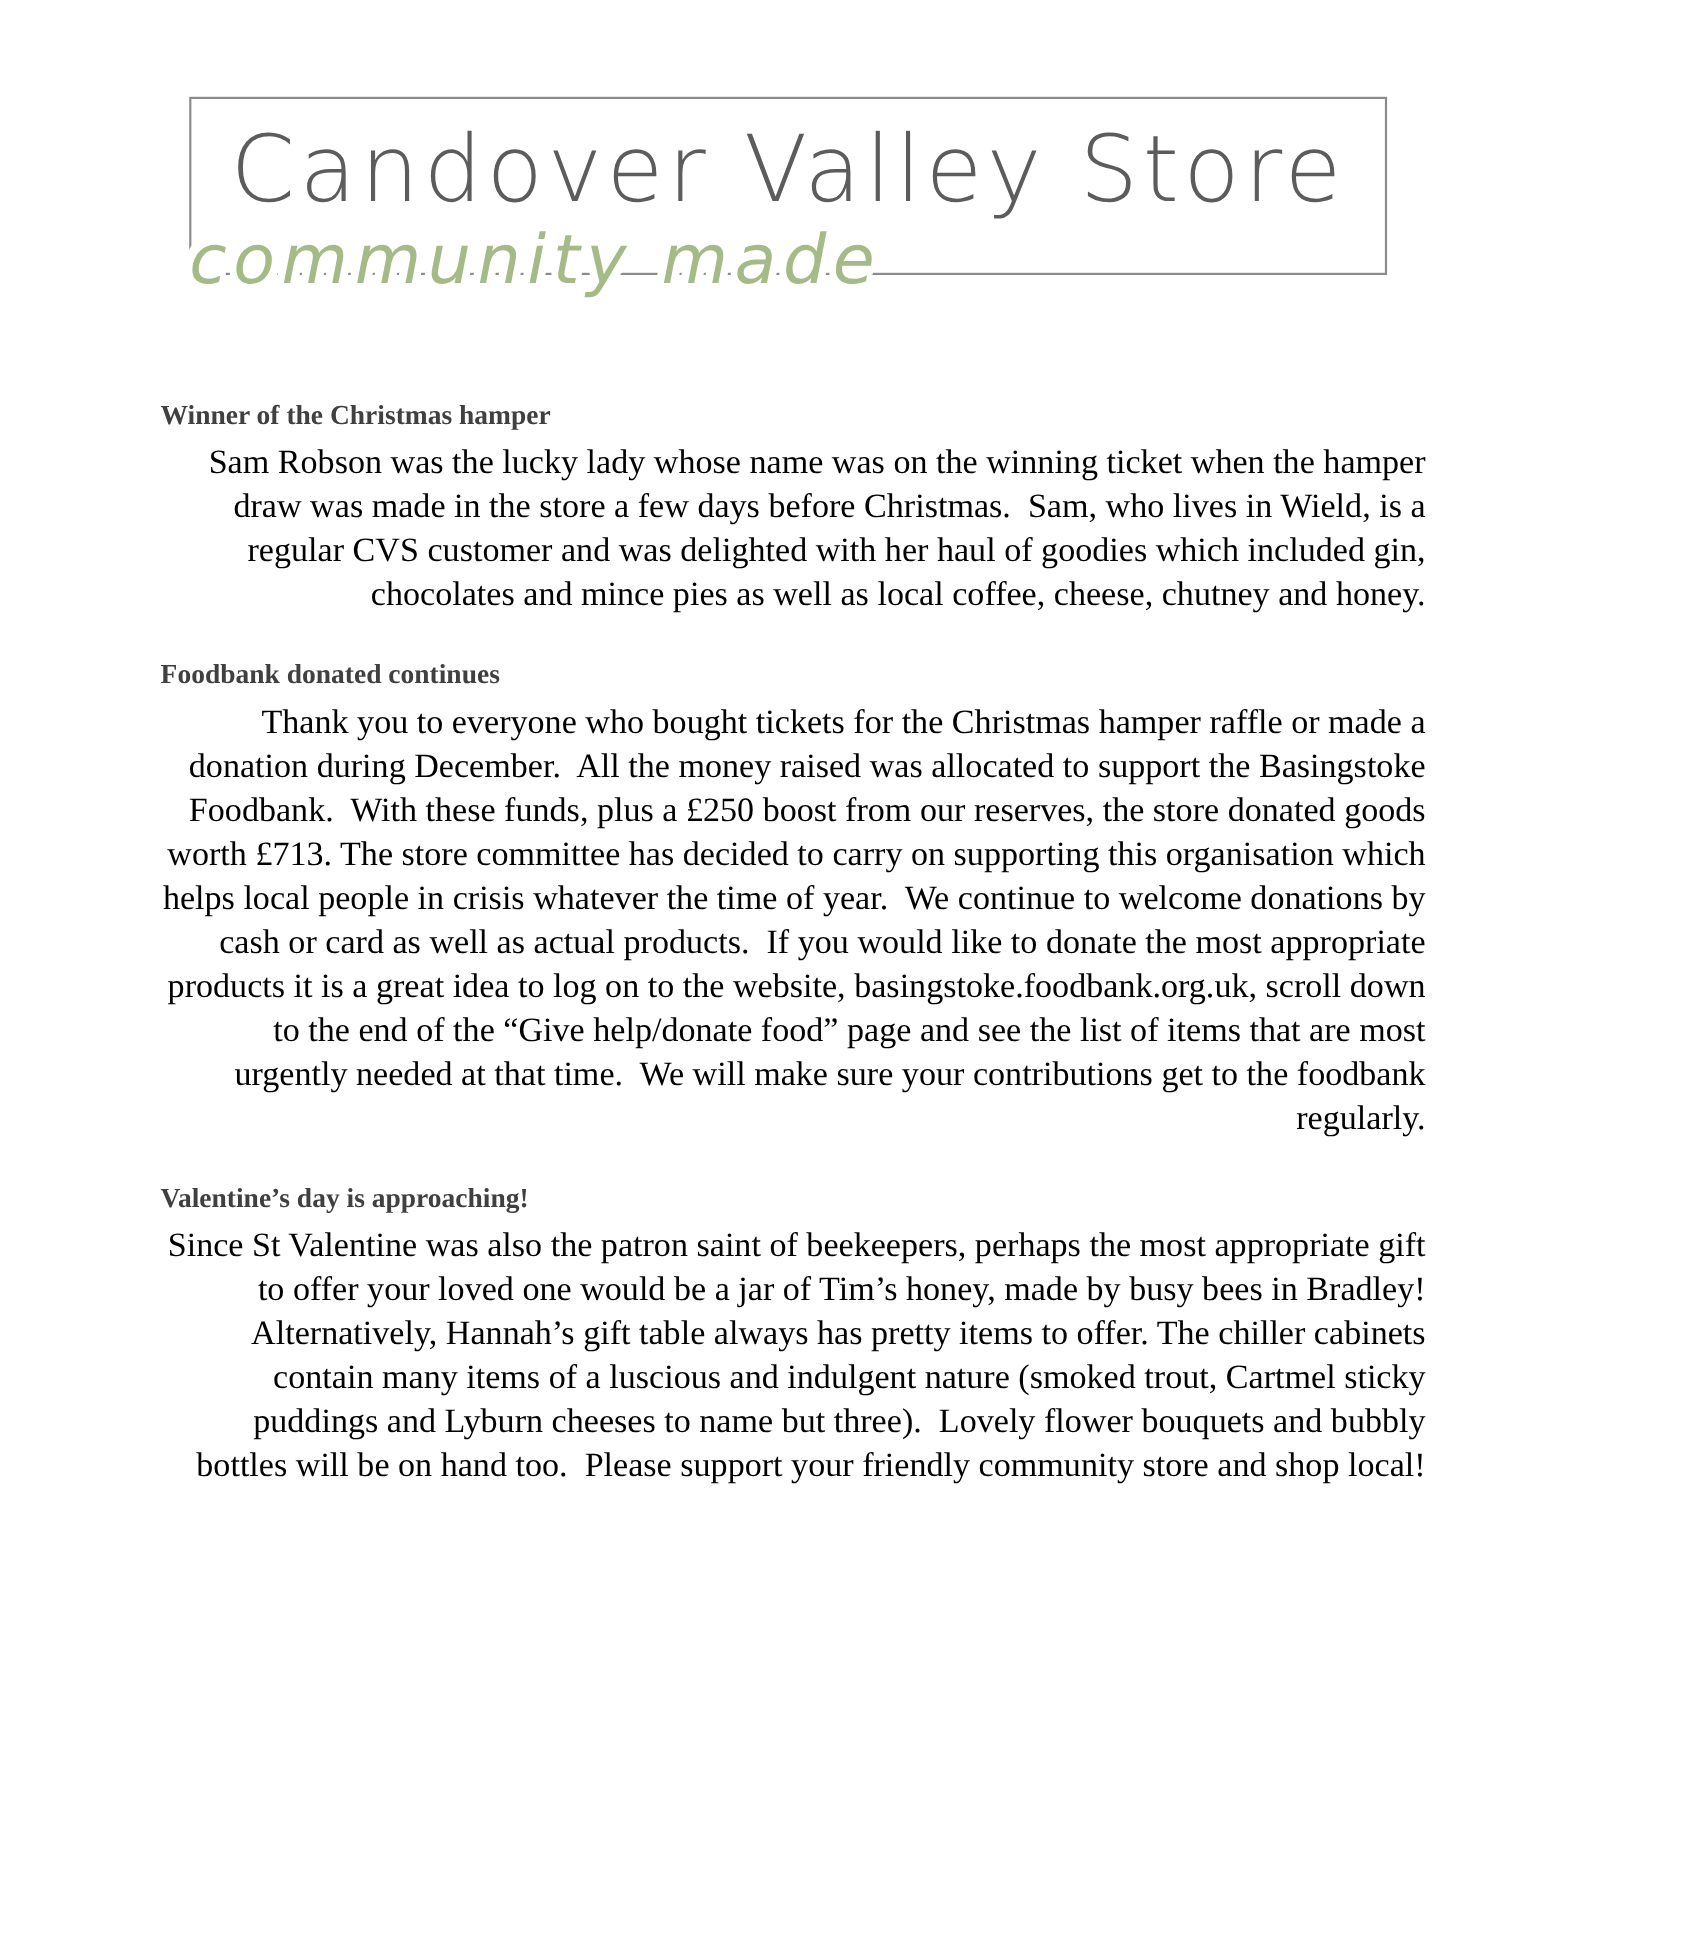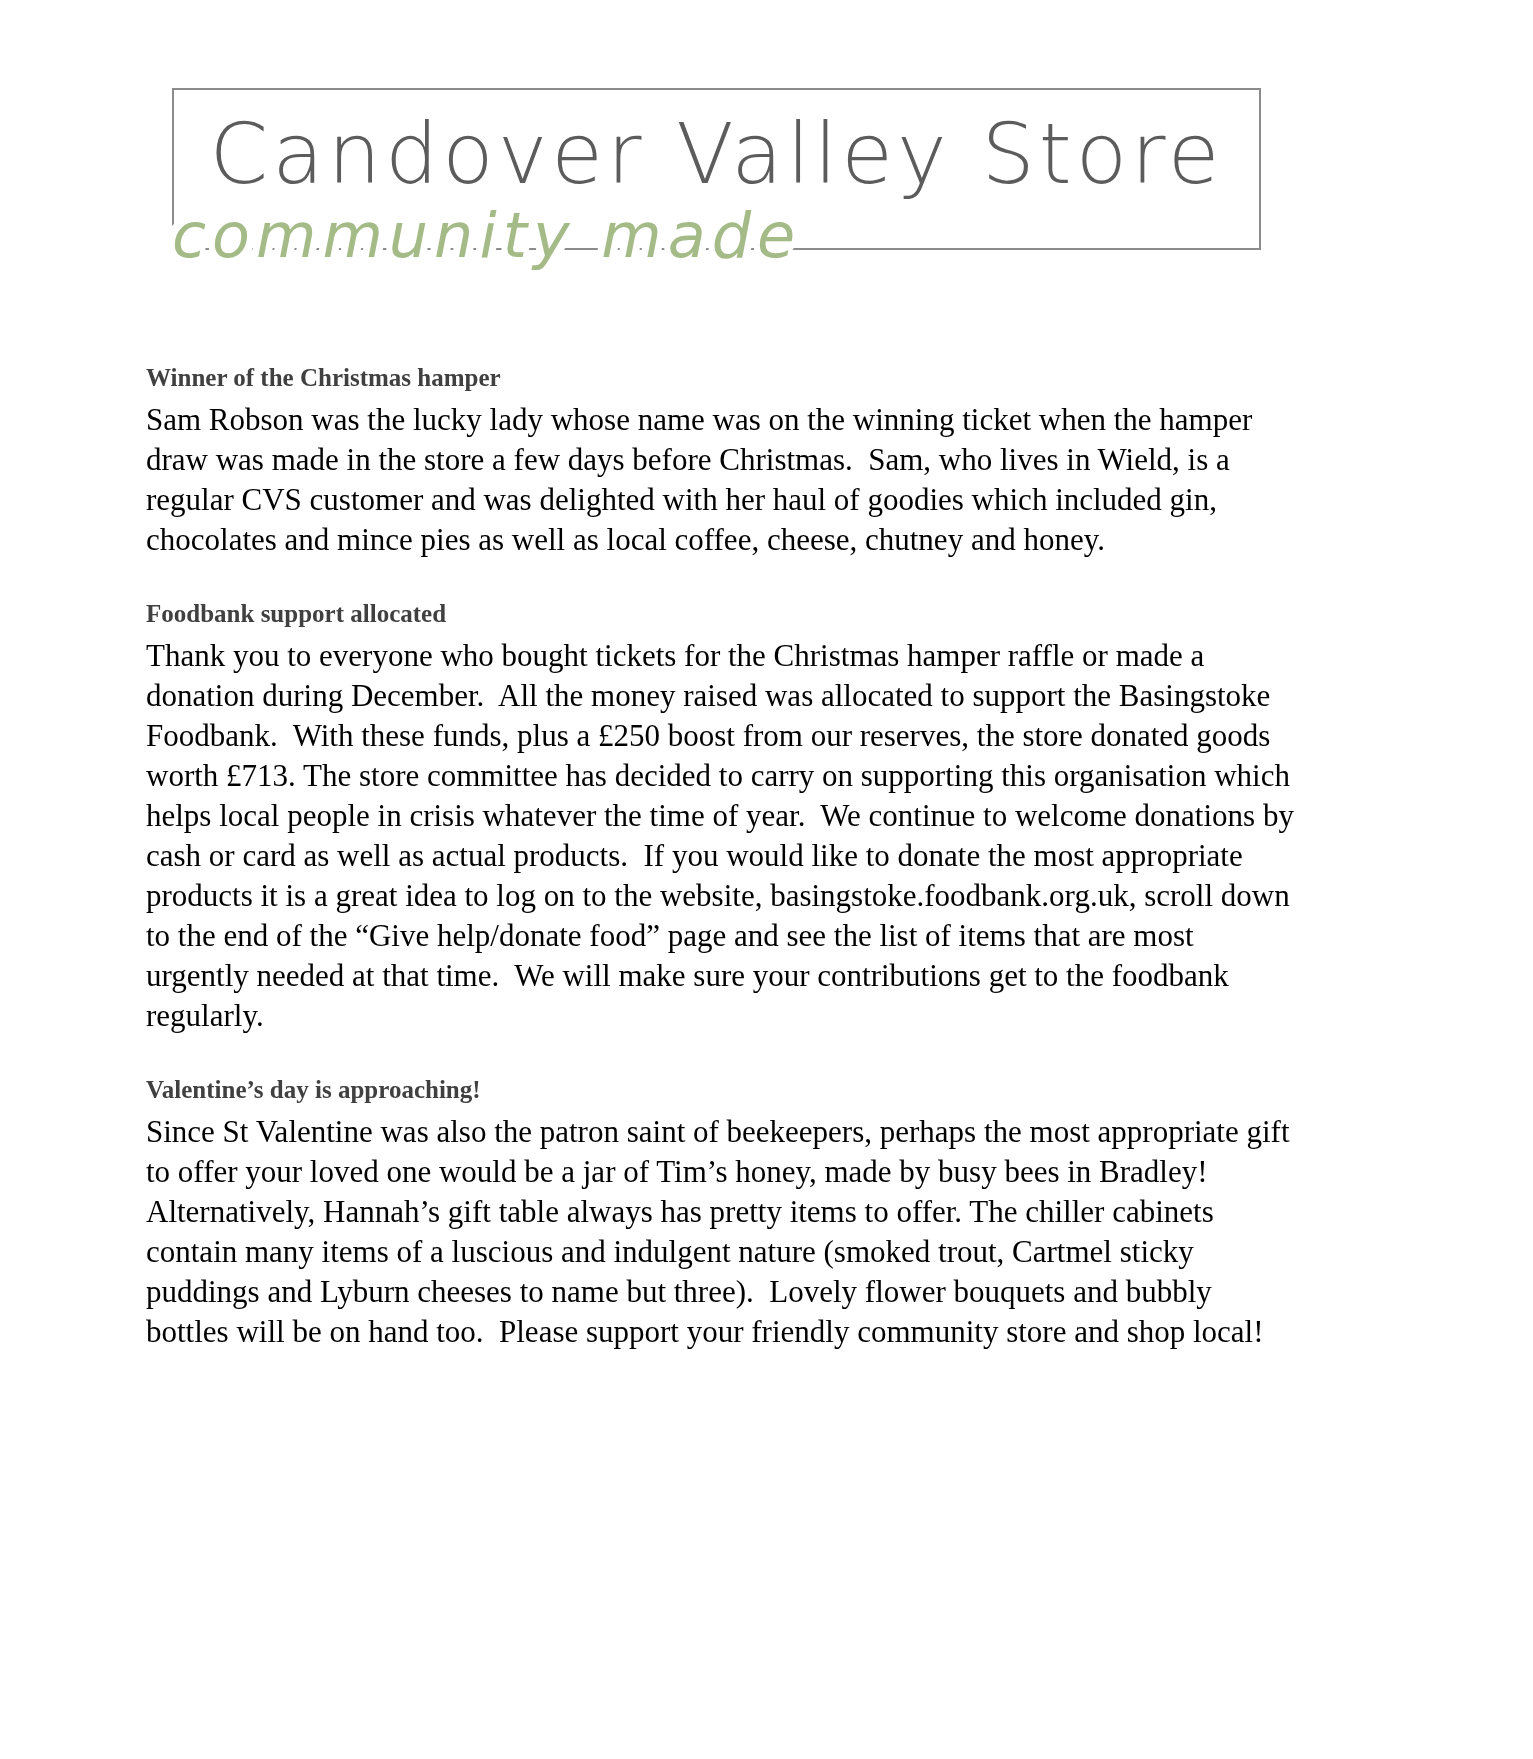--- a/index.html
+++ b/index.html
@@ -96,21 +96,21 @@
     white-space: pre-wrap;
   }
   .sec-body {
     font-family: "Liberation Serif", "DejaVu Serif", serif;
     font-weight: normal;
     font-size: 31px;
     line-height: 40px;
     margin: 0;
     color: #000000;
     white-space: pre-wrap;
-    text-align: left;
+    text-align: right;
   }
 </style>
 </head>
 <body>
 
 <div class="page">
 
   <div class="logo-block">
     <div class="logo-title">Candover Valley Store</div>
   </div>
@@ -119,21 +119,21 @@
   </div>
 
   <div class="article">
 
     <div class="section">
       <h2 class="sec-heading">Winner of the Christmas hamper</h2>
       <p class="sec-body">Sam Robson was the lucky lady whose name was on the winning ticket when the hamper draw was made in the store a few days before Christmas.  Sam, who lives in Wield, is a regular CVS customer and was delighted with her haul of goodies which included gin, chocolates and mince pies as well as local coffee, cheese, chutney and honey.</p>
     </div>
 
     <div class="section">
-      <h2 class="sec-heading">Foodbank support allocated</h2>
+      <h2 class="sec-heading">Foodbank donated continues</h2>
       <p class="sec-body">Thank you to everyone who bought tickets for the Christmas hamper raffle or made a donation during December.  All the money raised was allocated to support the Basingstoke Foodbank.  With these funds, plus a £250 boost from our reserves, the store donated goods worth £713. The store committee has decided to carry on supporting this organisation which helps local people in crisis whatever the time of year.  We continue to welcome donations by cash or card as well as actual products.  If you would like to donate the most appropriate products it is a great idea to log on to the website, basingstoke.foodbank.org.uk, scroll down to the end of the “Give help/donate food” page and see the list of items that are most urgently needed at that time.  We will make sure your contributions get to the foodbank regularly.</p>
     </div>
 
     <div class="section">
       <h2 class="sec-heading">Valentine’s day is approaching!</h2>
       <p class="sec-body">Since St Valentine was also the patron saint of beekeepers, perhaps the most appropriate gift to offer your loved one would be a jar of Tim’s honey, made by busy bees in Bradley!  Alternatively, Hannah’s gift table always has pretty items to offer. The chiller cabinets contain many items of a luscious and indulgent nature (smoked trout, Cartmel sticky puddings and Lyburn cheeses to name but three).  Lovely flower bouquets and bubbly bottles will be on hand too.  Please support your friendly community store and shop local!</p>
     </div>
 
   </div>
 </div>

